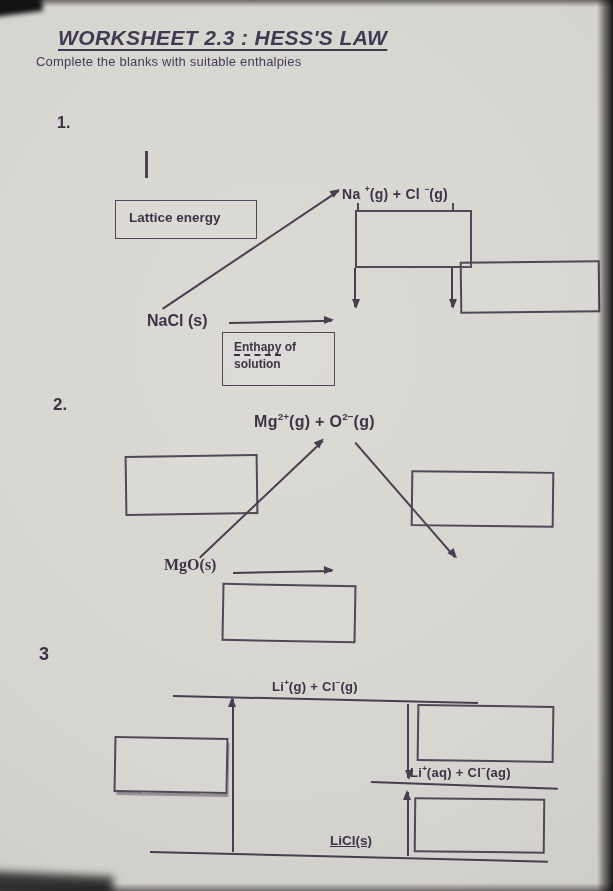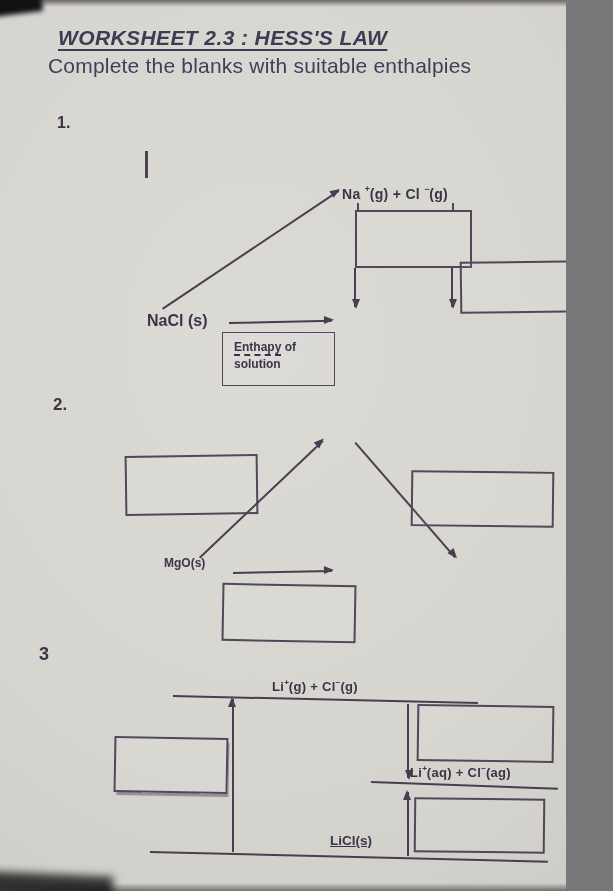--- a/index.html
+++ b/index.html
@@ -1,34 +1,34 @@
 <!DOCTYPE html>
 <html><head>
 <meta charset="utf-8">
 <style>
   html,body{margin:0;padding:0;background:#7a777a;}
   .page{
-    position:relative;width:566px;height:891px;overflow:hidden;
+    position:relative;width:613px;height:891px;overflow:hidden;
     font-family:"Liberation Sans","DejaVu Sans",sans-serif;
     background:radial-gradient(130% 100% at 45% 38%, #dcdad5 0%, #d7d5d0 48%, #cbc9c5 86%, #bfbdba 100%);
   }
   
   .edge{position:absolute;pointer-events:none;}
   .edge-top{left:0;top:0;width:100%;height:7px;background:linear-gradient(to bottom,rgba(20,17,20,.55),rgba(20,17,20,0));}
   .corner-tl{left:-8px;top:-7px;width:50px;height:21px;background:#121012;transform:rotate(-7deg);filter:blur(2.5px);}
   .edge-right{left:597px;top:0;width:16px;height:100%;background:linear-gradient(to right,rgba(26,23,26,0) 0%,rgba(26,23,26,.5) 45%,rgba(20,17,20,.97) 100%);}
   .edge-bottom{left:0;top:883px;width:100%;height:8px;background:linear-gradient(to top,rgba(20,17,20,.5),rgba(20,17,20,0));}
   .corner-bl{left:-12px;top:874px;width:125px;height:22px;background:rgba(14,12,14,.8);transform:rotate(2.5deg);filter:blur(4px);}
 
   
   .title{position:absolute;left:58px;top:26px;margin:0;white-space:nowrap;
     font:italic bold 21px "Liberation Sans","DejaVu Sans",sans-serif;color:#403a52;
     text-decoration:underline;text-decoration-thickness:2px;text-underline-offset:4px;letter-spacing:.4px;}
-  .subtitle{position:absolute;left:48px;top:54px;margin:0;white-space:nowrap;
-    font-size:21px;color:#443d58;letter-spacing:.2px;}
+  .subtitle{position:absolute;left:36px;top:54px;margin:0;white-space:nowrap;
+    font-size:13px;color:#443d58;letter-spacing:.2px;}
   .secnum{position:absolute;color:#3b3447;font-weight:600;}
   .formula{position:absolute;font-weight:bold;color:#3b3447;white-space:nowrap;letter-spacing:.3px;}
   .formula sup{font-size:62%;font-weight:bold;position:relative;top:-.15em;letter-spacing:0;}
   .lbl{position:absolute;font-weight:bold;color:#3b3447;white-space:nowrap;}
 
   
   section{position:absolute;inset:0;}
   .box{position:absolute;border:2px solid #4f4859;background:rgba(255,255,255,.05);box-sizing:border-box;}
   .arr,.lvl,.stub{position:absolute;height:0;border-top:2.2px solid #463f50;transform-origin:0 0;}
   .arr::after{content:'';position:absolute;right:-2px;top:-6.3px;width:0;height:0;
@@ -42,20 +42,23 @@
 
 <div class="page">
 
   <h1 class="title">WORKSHEET 2.3 : HESS'S LAW</h1>
   <p class="subtitle">Complete the blanks with suitable enthalpies</p>
 
   <section>
     <span class="secnum" style="left:57px;top:114px;font-size:16px;">1.</span>
     <span class="cursor-mark" style="left:145px;top:151px;"></span>
 
+    <div class="box" style="left:115px;top:200px;width:142px;height:39px;border-width:1.5px;">
+      <span style="display:block;padding:9px 0 0 13px;font-weight:bold;font-size:13.5px;color:#3b3447;">Lattice energy</span>
+    </div>
 
     <div class="arr" style="left:162px;top:308px;width:212px;transform:rotate(-33.8deg);"></div>
 
     <div class="formula" style="left:342px;top:185px;font-size:14px;"><span>Na </span><sup>+</sup><span>(g)  +  Cl </span><sup>−</sup><span>(g)</span></div>
 
     <span class="stub" style="left:357px;top:203px;height:8px;"></span>
     <span class="stub" style="left:452px;top:203px;height:8px;"></span>
 
     <div class="box" style="left:355px;top:210px;width:117px;height:58px;"></div>
 
@@ -71,29 +74,30 @@
       <div style="padding:6px 0 0 11px;font-size:12px;font-weight:600;color:#3b3447;line-height:1.45;">
         <div><span class="dashed-u">Enthapy</span><span> of</span></div>
         <div>solution</div>
       </div>
     </div>
   </section>
 
   <section>
     <span class="secnum" style="left:53px;top:395px;font-size:17px;">2.</span>
 
+    <div class="formula" style="left:254px;top:412px;font-size:16px;"><span>Mg</span><sup>2+</sup><span>(g)  +  O</span><sup>2−</sup><span>(g)</span></div>
 
     <div class="box" style="left:125px;top:455px;width:133px;height:60px;transform:rotate(-.8deg);"></div>
 
     <div class="arr" style="left:199px;top:557px;width:170px;transform:rotate(-43.5deg);"></div>
     <div class="arr" style="left:356px;top:442px;width:152px;transform:rotate(49deg);"></div>
 
     <div class="box" style="left:411px;top:471px;width:143px;height:56px;transform:rotate(.7deg);"></div>
 
-    <span class="lbl" style="left:164px;top:556px;font-size:12px;"><span>MgO(s)</span></span>
+    <span class="lbl" style="left:164px;top:556px;font-size:16px;font-family:Liberation Serif, serif;"><span>MgO(s)</span></span>
     <div class="arr" style="left:233px;top:572px;width:99px;transform:rotate(-1.2deg);"></div>
 
     <div class="box" style="left:222px;top:584px;width:134px;height:58px;transform:rotate(1deg);"></div>
   </section>
 
   <section>
     <span class="secnum" style="left:39px;top:644px;font-size:18px;">3</span>
 
     <div class="lvl" style="left:173px;top:695px;width:305px;transform:rotate(1.3deg);"></div>
     <div class="formula" style="left:272px;top:679px;font-size:13px;"><span>Li</span><sup>+</sup><span>(g)  +  Cl</span><sup>−</sup><span>(g)</span></div>

